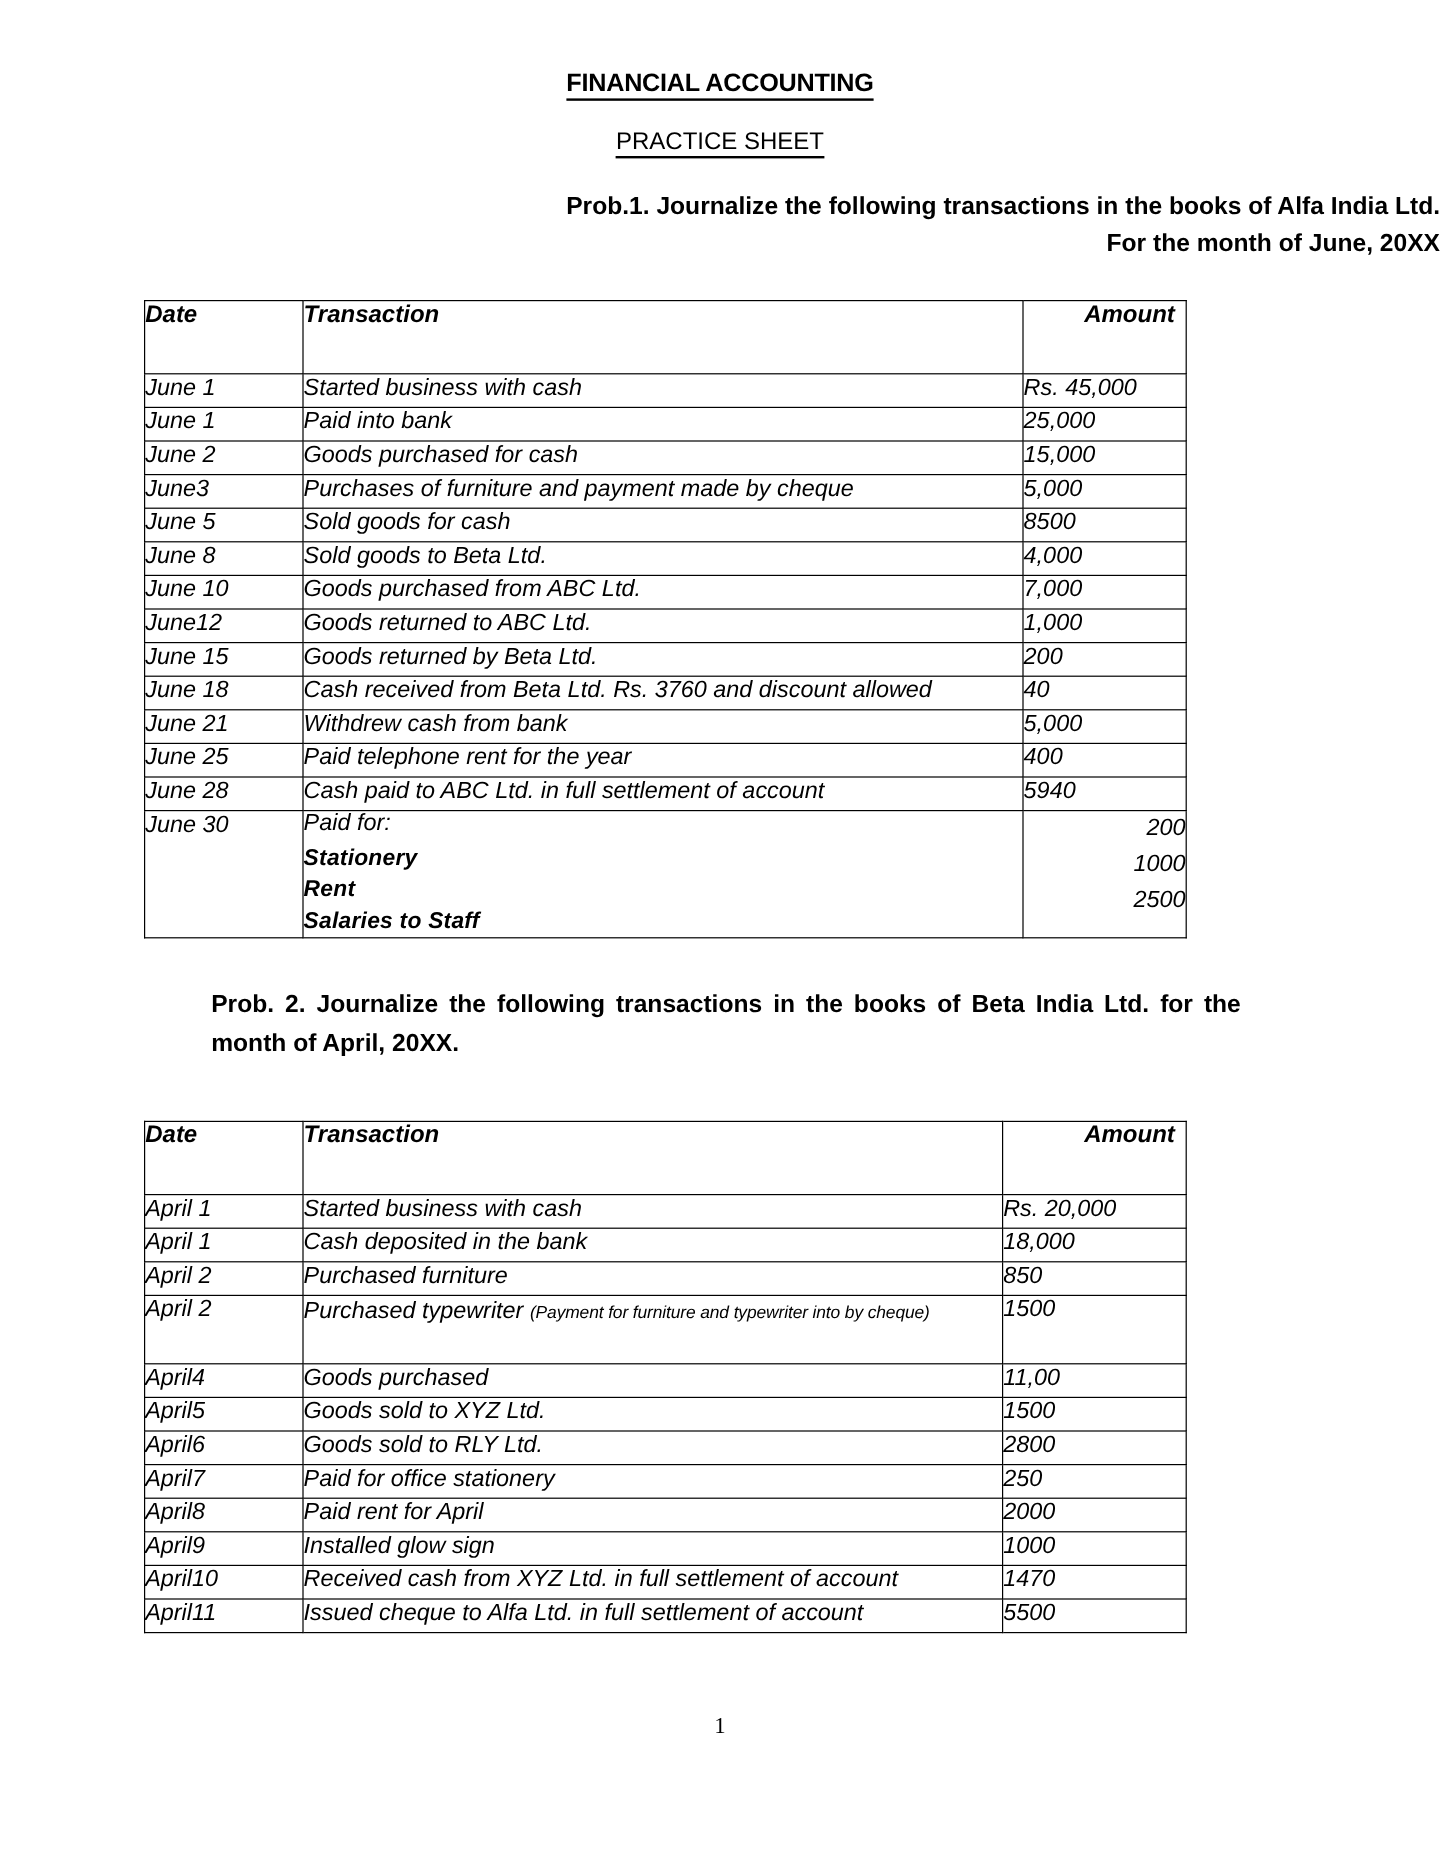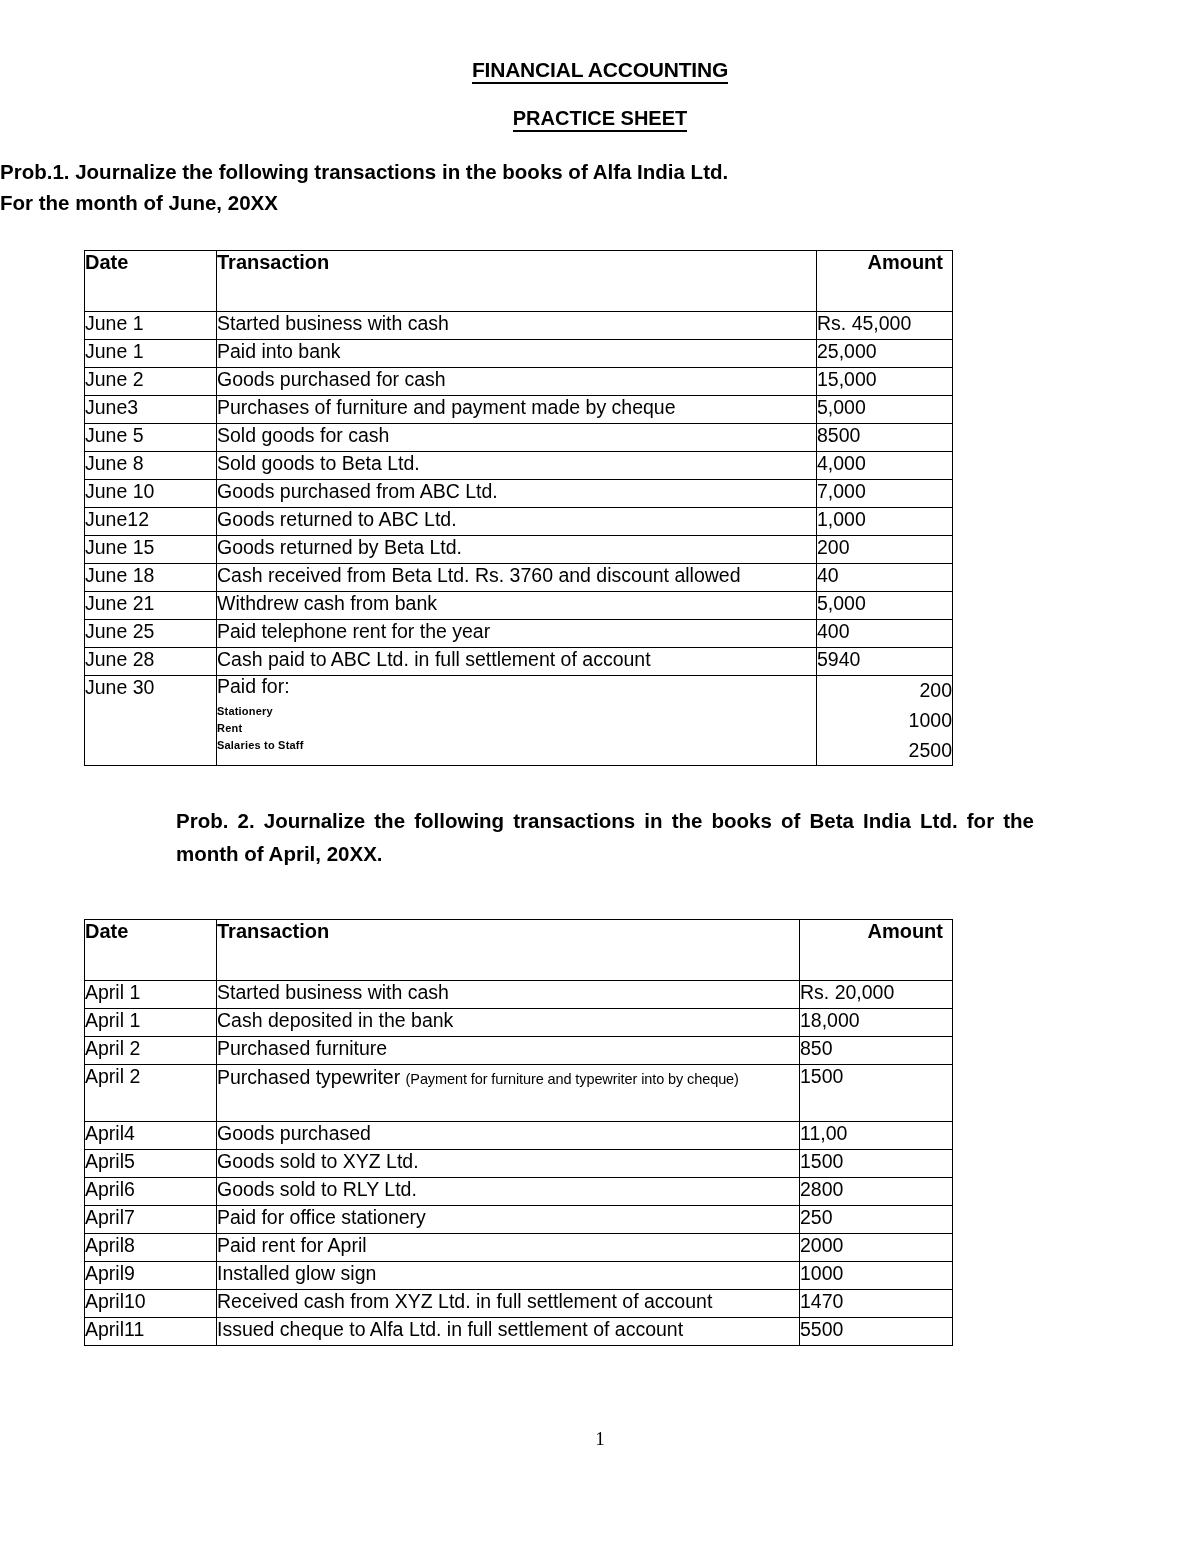--- a/index.html
+++ b/index.html
@@ -34,27 +34,27 @@
     padding-top: 58px;
     font-stretch: condensed;
   }
   .doc-title span,
   .doc-subtitle span {
     border-bottom: 2.5px solid #000;
     padding-bottom: 1px;
   }
   .doc-subtitle {
     text-align: center;
-    font-weight: bold;
+    font-weight: normal;
     font-size: 20px;
     margin: 0;
     padding-top: 25px;
   }
   .prob-heading {
-    text-align: left;
+    text-align: right;
     font-weight: bold;
     font-size: 20.5px;
     margin: 0;
     padding-top: 26px;
     line-height: 1.52;
   }
   .prob-heading-2 {
     font-weight: bold;
     font-size: 20.5px;
     line-height: 1.62;
@@ -62,23 +62,24 @@
     margin: 16px;
     width: 858px;
     margin-left: 176px;
     padding-top: 22px;
   }
 
   
   .sheet-table {
     border-collapse: collapse;
     table-layout: fixed;
-    margin-left: 84px;
+    margin-left: 120px;
     font-size: 19.5px;
     font-weight: normal;
+    font-style: italic;
   }
   .sheet-table td,
   .sheet-table th {
     border: 1.6px solid #000;
     padding: 0;
     vertical-align: top;
     font-weight: normal;
   }
   .sheet-table .hdr td {
     font-weight: bold;
@@ -123,21 +124,21 @@
     padding: 3px 0 6px 10px;
     line-height: 1.12;
   }
   .paid-for-title {
     font-size: 19.5px;
     display: block;
     padding-bottom: 4px;
   }
   .paid-sub {
     display: block;
-    font-size: 11px;
+    font-size: 19px;
     font-weight: bold;
     font-stretch: condensed;
     letter-spacing: 0.2px;
     padding: 2.5px 0;
   }
   .paid-amt-cell {
     text-align: right;
     padding: 34px 8px 4px 4px;
     line-height: 1.52;
   }

